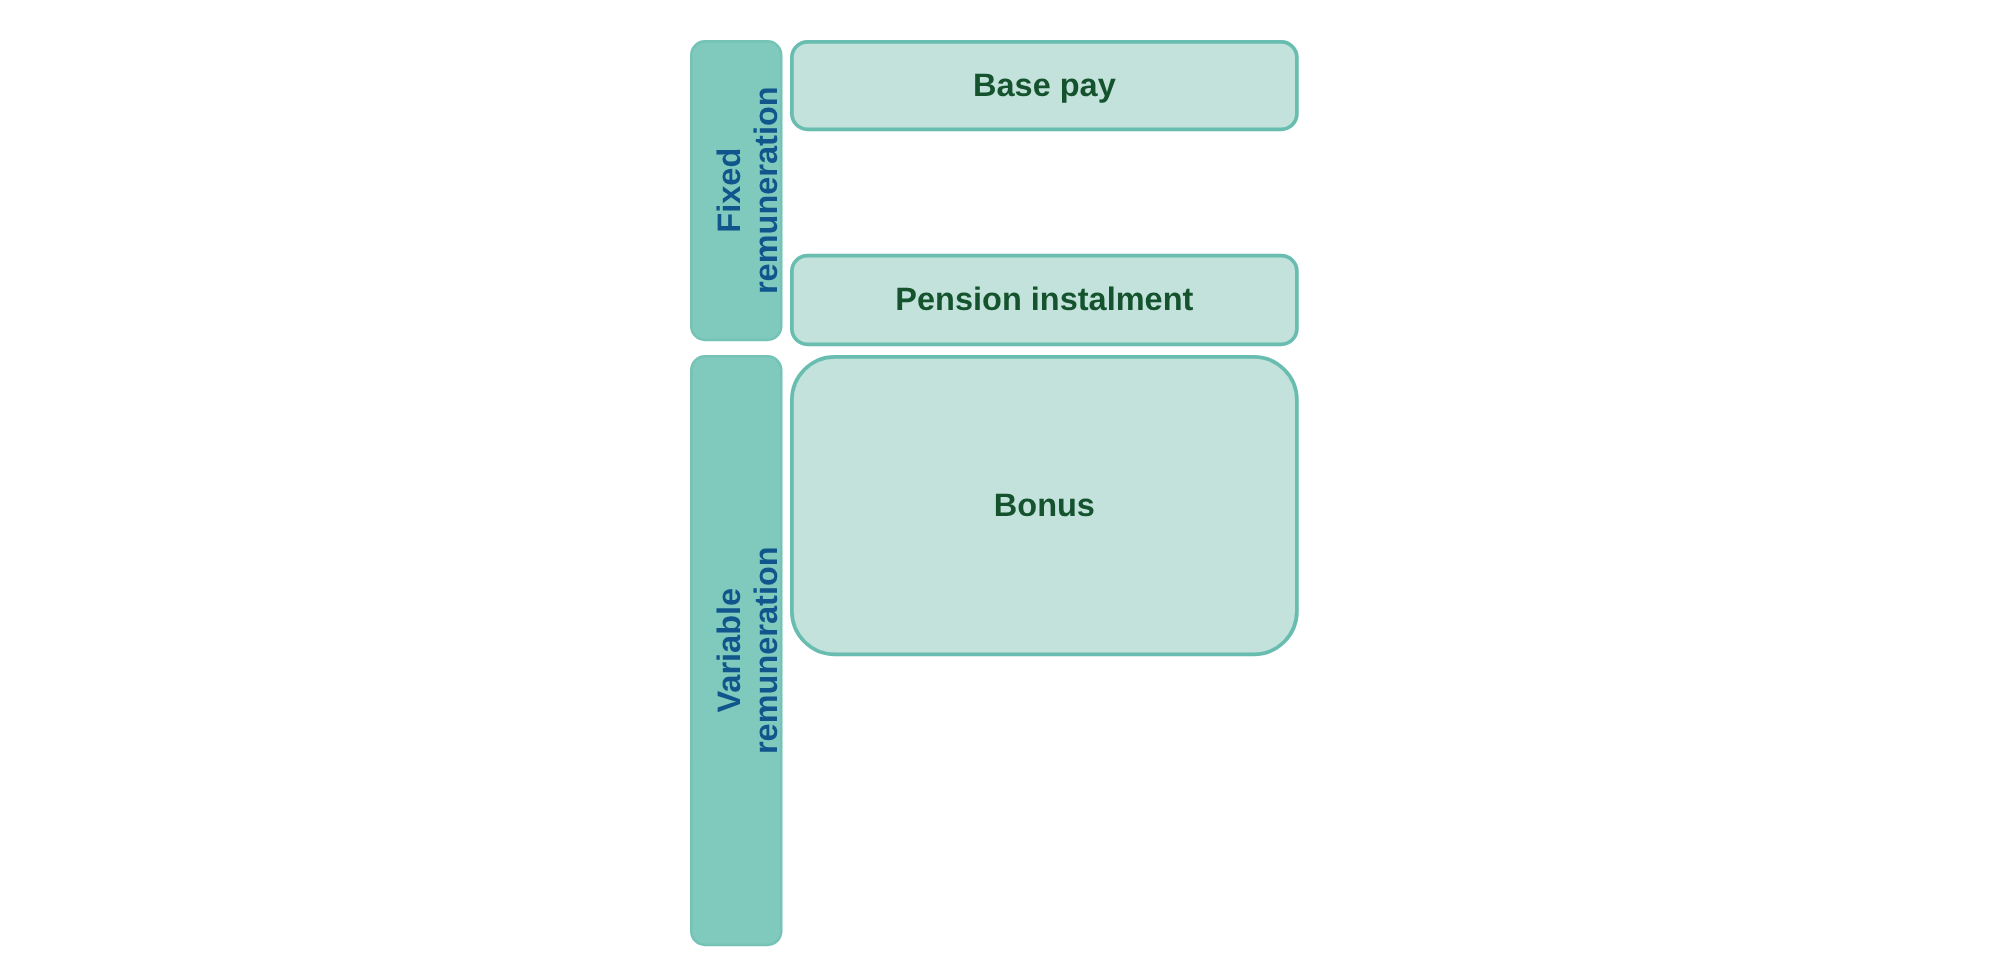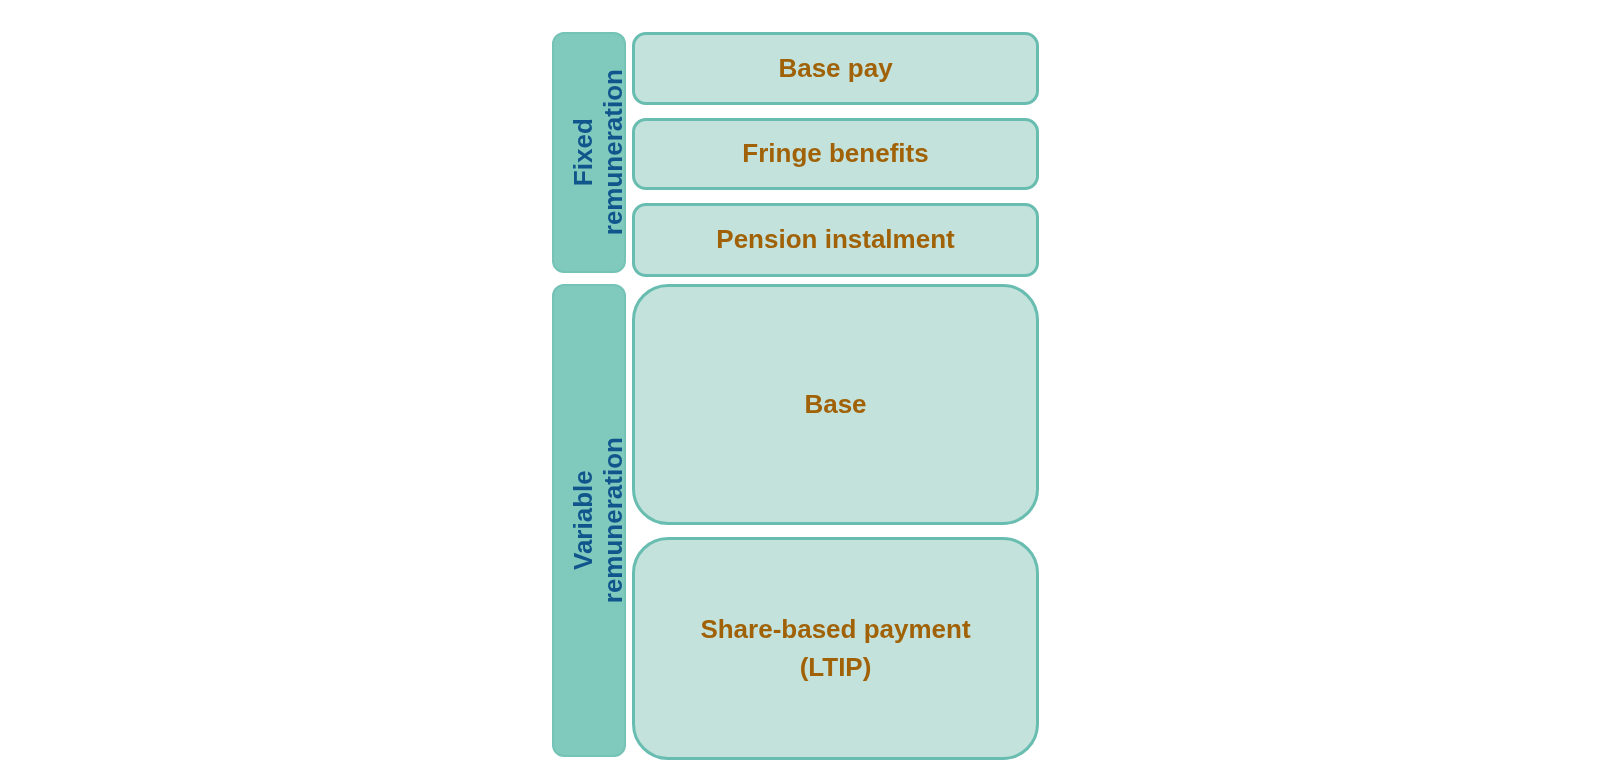--- a/index.html
+++ b/index.html
@@ -59,21 +59,21 @@
     display: flex;
     align-items: center;
     justify-content: center;
   }
   .item-box.large {
     border-radius: 36px;
   }
   .item-label {
     white-space: pre-line;
     text-align: center;
-    color: #a16207;
+    color: #14532d;
     font-weight: bold;
     font-size: 26px;
     line-height: 1.45;
   }
   
   .bar-fixed    { top: 0;     height: 241px; }
   .box-basepay  { top: 0;     height: 73px; }
   .box-fringe   { top: 86px;  height: 72px; }
   .box-pension  { top: 171px; height: 74px; }
   
@@ -91,37 +91,30 @@
       <div class="vlabel-wrap">
         <div class="vlabel">Fixed
 remuneration</div>
       </div>
     </div>
 
     <div class="item-box box-basepay">
       <div class="item-label">Base pay</div>
     </div>
 
-    <div class="item-box box-fringe">
-      <div class="item-label">Fringe benefits</div>
-    </div>
 
     <div class="item-box box-pension">
       <div class="item-label">Pension instalment</div>
     </div>
 
     <div class="vbar bar-variable">
       <div class="vlabel-wrap">
         <div class="vlabel">Variable remuneration</div>
       </div>
     </div>
 
     <div class="item-box large box-bonus">
-      <div class="item-label">Base</div>
+      <div class="item-label">Bonus</div>
     </div>
 
-    <div class="item-box large box-ltip">
-      <div class="item-label">Share-based payment
-(LTIP)</div>
-    </div>
 
   </div>
 </div>
 
 </body></html>

